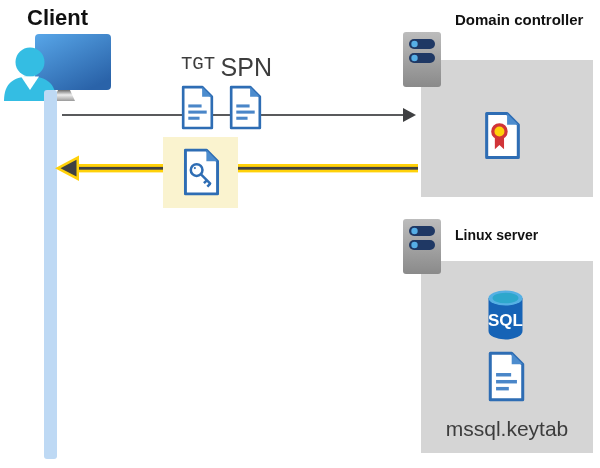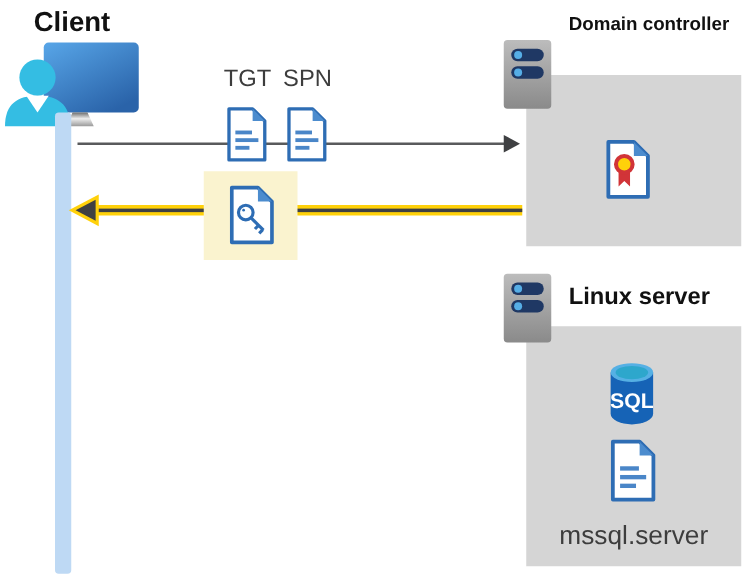--- a/index.html
+++ b/index.html
@@ -30,32 +30,32 @@
   }
   .abs{position:absolute;}
   .title{font-weight:700;color:var(--text-dark);}
   .plain{font-weight:400;color:var(--text-gray);}
   #client-label{left:27px;top:5px;font-size:22px;}
   #client-icon{left:0px;top:30px;}
   #lifeline{left:44px;top:90px;width:13px;height:369px;background:var(--bar-blue);border-radius:3px;z-index:1;}
   #request-arrow{left:58px;top:106px;z-index:2;}
   #response-arrow{left:54px;top:153px;z-index:2;}
   #highlight-box{left:163px;top:137px;width:75px;height:71px;background:var(--highlight);z-index:3;}
-  #tgt-label{left:172px;top:53px;width:52px;text-align:center;font-size:19px;z-index:4;}
-  #spn-label{left:220px;top:53px;width:52px;text-align:center;font-size:19px;z-index:4;}
+  #tgt-label{left:172px;top:53px;width:52px;text-align:center;font-size:19px;z-index:4;font-family:Liberation Mono, monospace;}
+  #spn-label{left:220px;top:53px;width:52px;text-align:right;font-size:25px;z-index:4;}
   #tgt-doc{left:181px;top:85px;z-index:5;}
   #spn-doc{left:229px;top:85px;z-index:5;}
   #key-doc{left:183px;top:147px;z-index:5;}
   #dc-box{left:421px;top:60px;width:172px;height:137px;background:var(--box-gray);z-index:1;}
   #dc-server-icon{left:402px;top:31px;z-index:4;}
   #dc-label{left:455px;top:8px;width:132px;font-size:15px;line-height:23px;z-index:4;}
   #cert-icon{left:484px;top:111px;z-index:4;}
   #linux-box{left:421px;top:261px;width:172px;height:192px;background:var(--box-gray);z-index:1;}
   #linux-server-icon{left:402px;top:218px;z-index:4;}
-  #linux-label{left:455px;top:227px;width:135px;font-size:19px;z-index:4;}
+  #linux-label{left:455px;top:227px;width:135px;font-size:14px;z-index:4;}
   #sql-icon{left:486px;top:289px;z-index:4;}
   #keytab-doc{left:487px;top:351px;z-index:4;}
   #keytab-label{left:421px;top:417px;width:172px;text-align:center;font-size:21px;z-index:4;}
   svg{display:block;}
 </style>
 </head>
 <body>
 
 <div id="canvas">
 
@@ -197,15 +197,15 @@
   <div class="abs" id="keytab-doc">
     <svg width="39" height="51" viewBox="0 0 32 44">
       <path d="M2,2 H20.5 L30,11.5 V42 H2 Z" fill="#fff" stroke="var(--doc-blue)" stroke-width="2.6" stroke-linejoin="round"></path>
       <polygon points="20.5,2 20.5,11.5 30,11.5" fill="var(--doc-fold)"></polygon>
       <rect x="7" y="19" width="13" height="3" fill="var(--doc-line)"></rect>
       <rect x="7" y="25" width="18" height="3" fill="var(--doc-line)"></rect>
       <rect x="7" y="31" width="11" height="3" fill="var(--doc-line)"></rect>
     </svg>
   </div>
 
-  <div class="abs plain" id="keytab-label">mssql.server</div>
+  <div class="abs plain" id="keytab-label">mssql.keytab</div>
 
 </div>
 
 </body></html>

